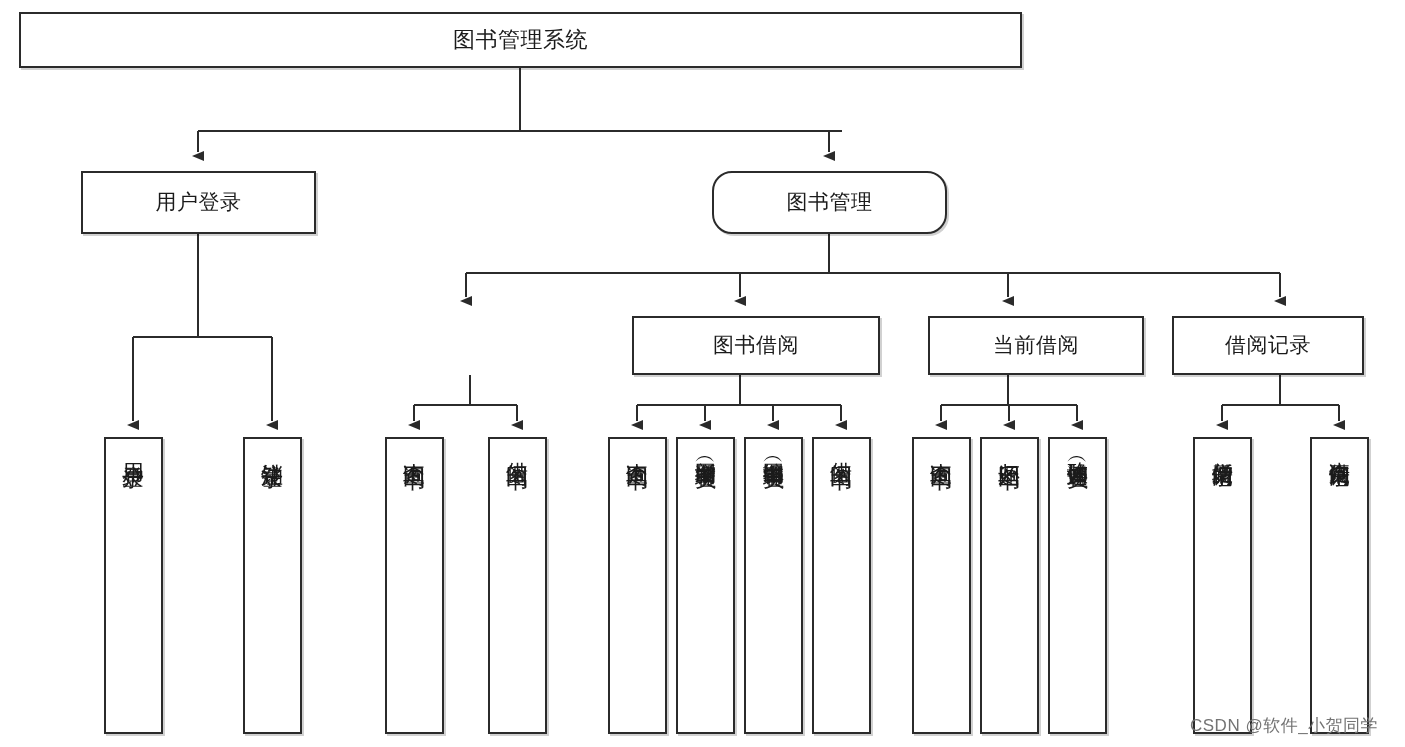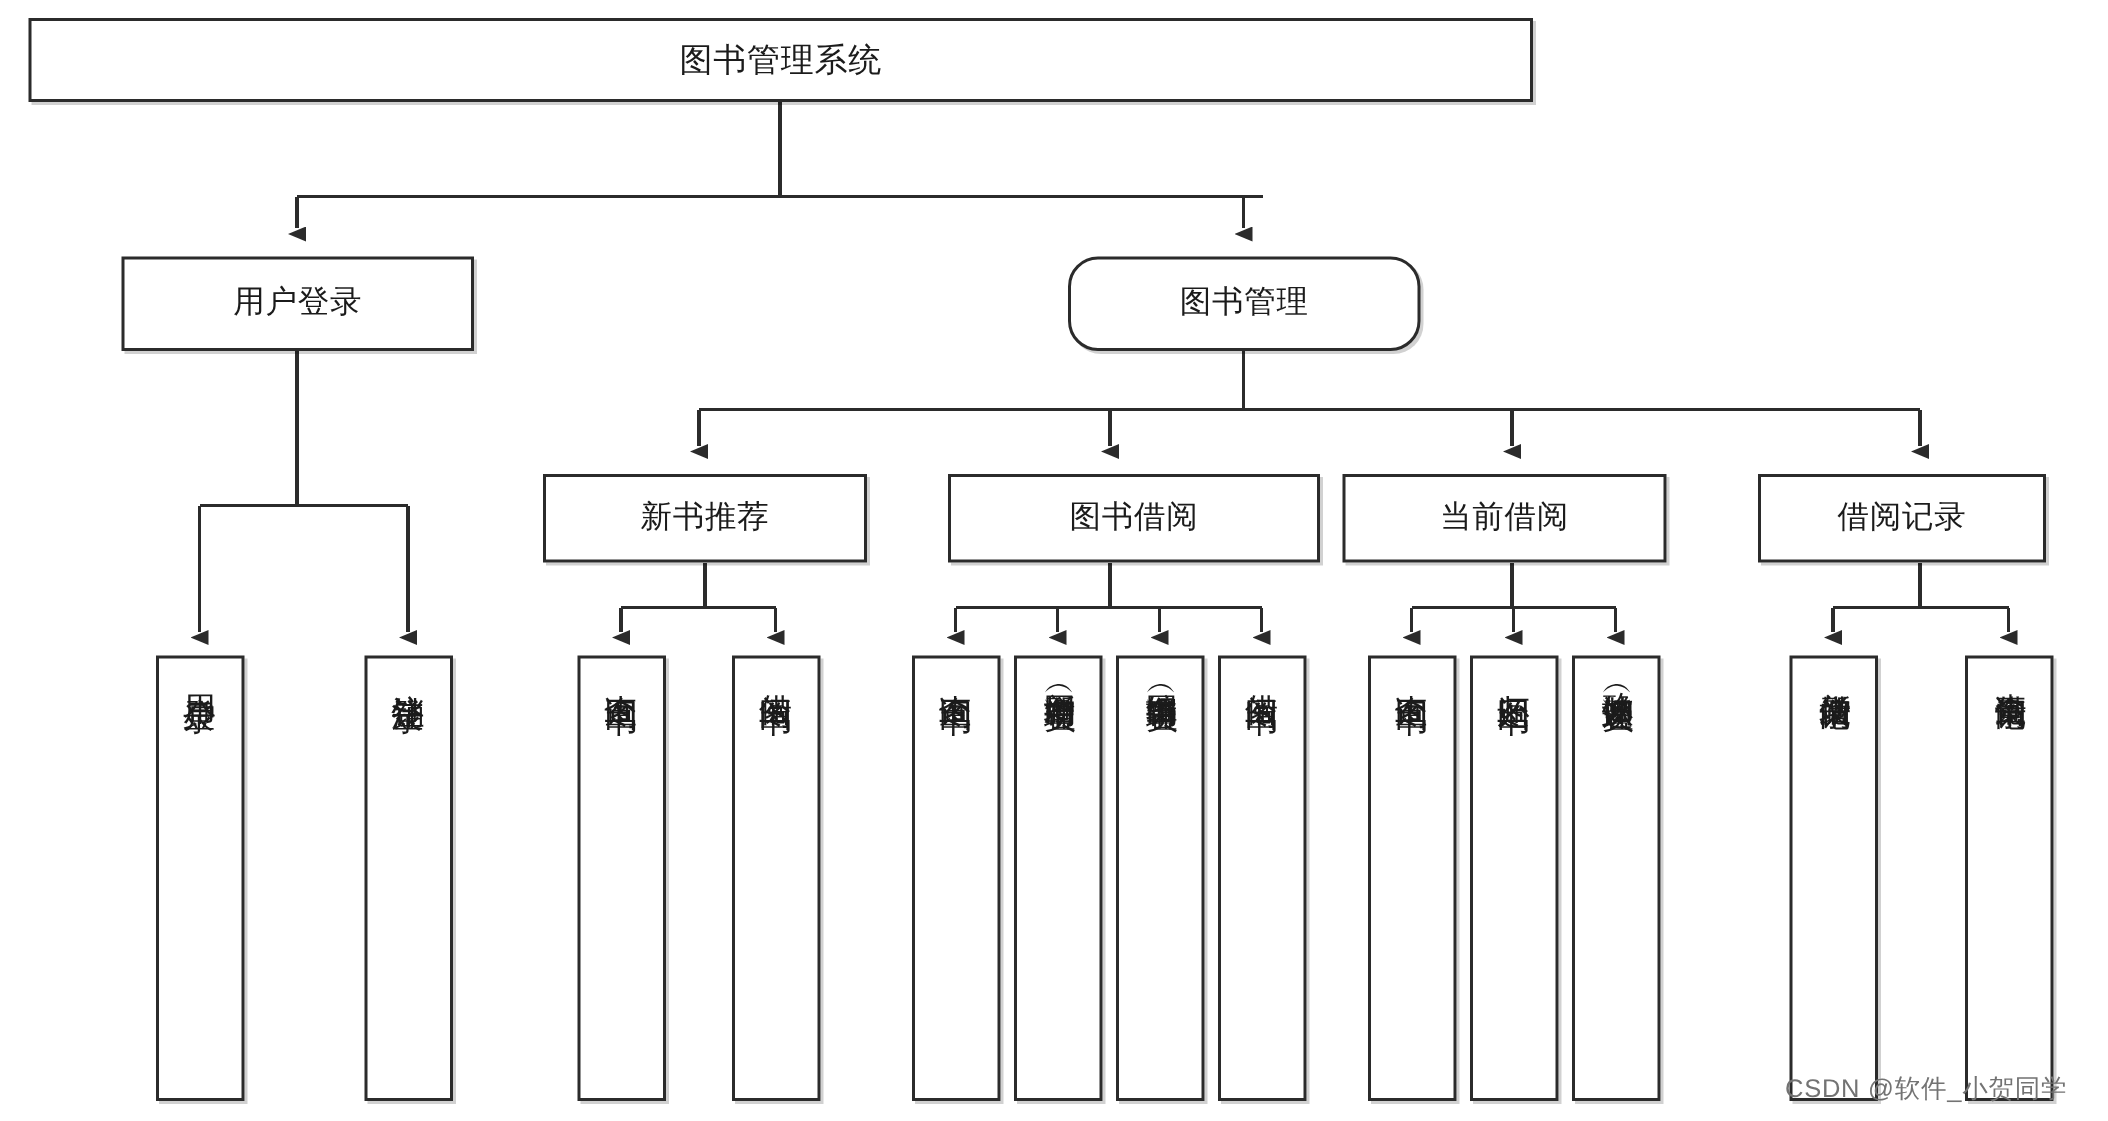--- a/index.html
+++ b/index.html
@@ -139,29 +139,26 @@
   </div>
 
   <div class="node horiz" style="left:81px; top:171px; width:235px; height:63px;">
     <span class="label">用户登录</span>
   </div>
 
   <div class="node horiz" style="left:712px; top:171px; width:235px; height:63px;border-radius:20px;">
     <span class="label">图书管理</span>
   </div>
 
-  <div class="node horiz" style="left:362px; top:316px; width:216px; height:59px;">
-    <span class="label">新书推荐</span>
-  </div>
 
   <div class="node horiz" style="left:632px; top:316px; width:248px; height:59px;">
     <span class="label">图书借阅</span>
   </div>
 
-  <div class="node horiz" style="left:895px; top:316px; width:216px; height:59px;">
+  <div class="node horiz" style="left:928px; top:316px; width:216px; height:59px;">
     <span class="label">当前借阅</span>
   </div>
 
   <div class="node horiz" style="left:1172px; top:316px; width:192px; height:59px;">
     <span class="label">借阅记录</span>
   </div>
 
   <div class="node vert" style="left:104px; top:437px; width:59px; height:297px;">
     <span class="label">用户登录</span>
   </div>

